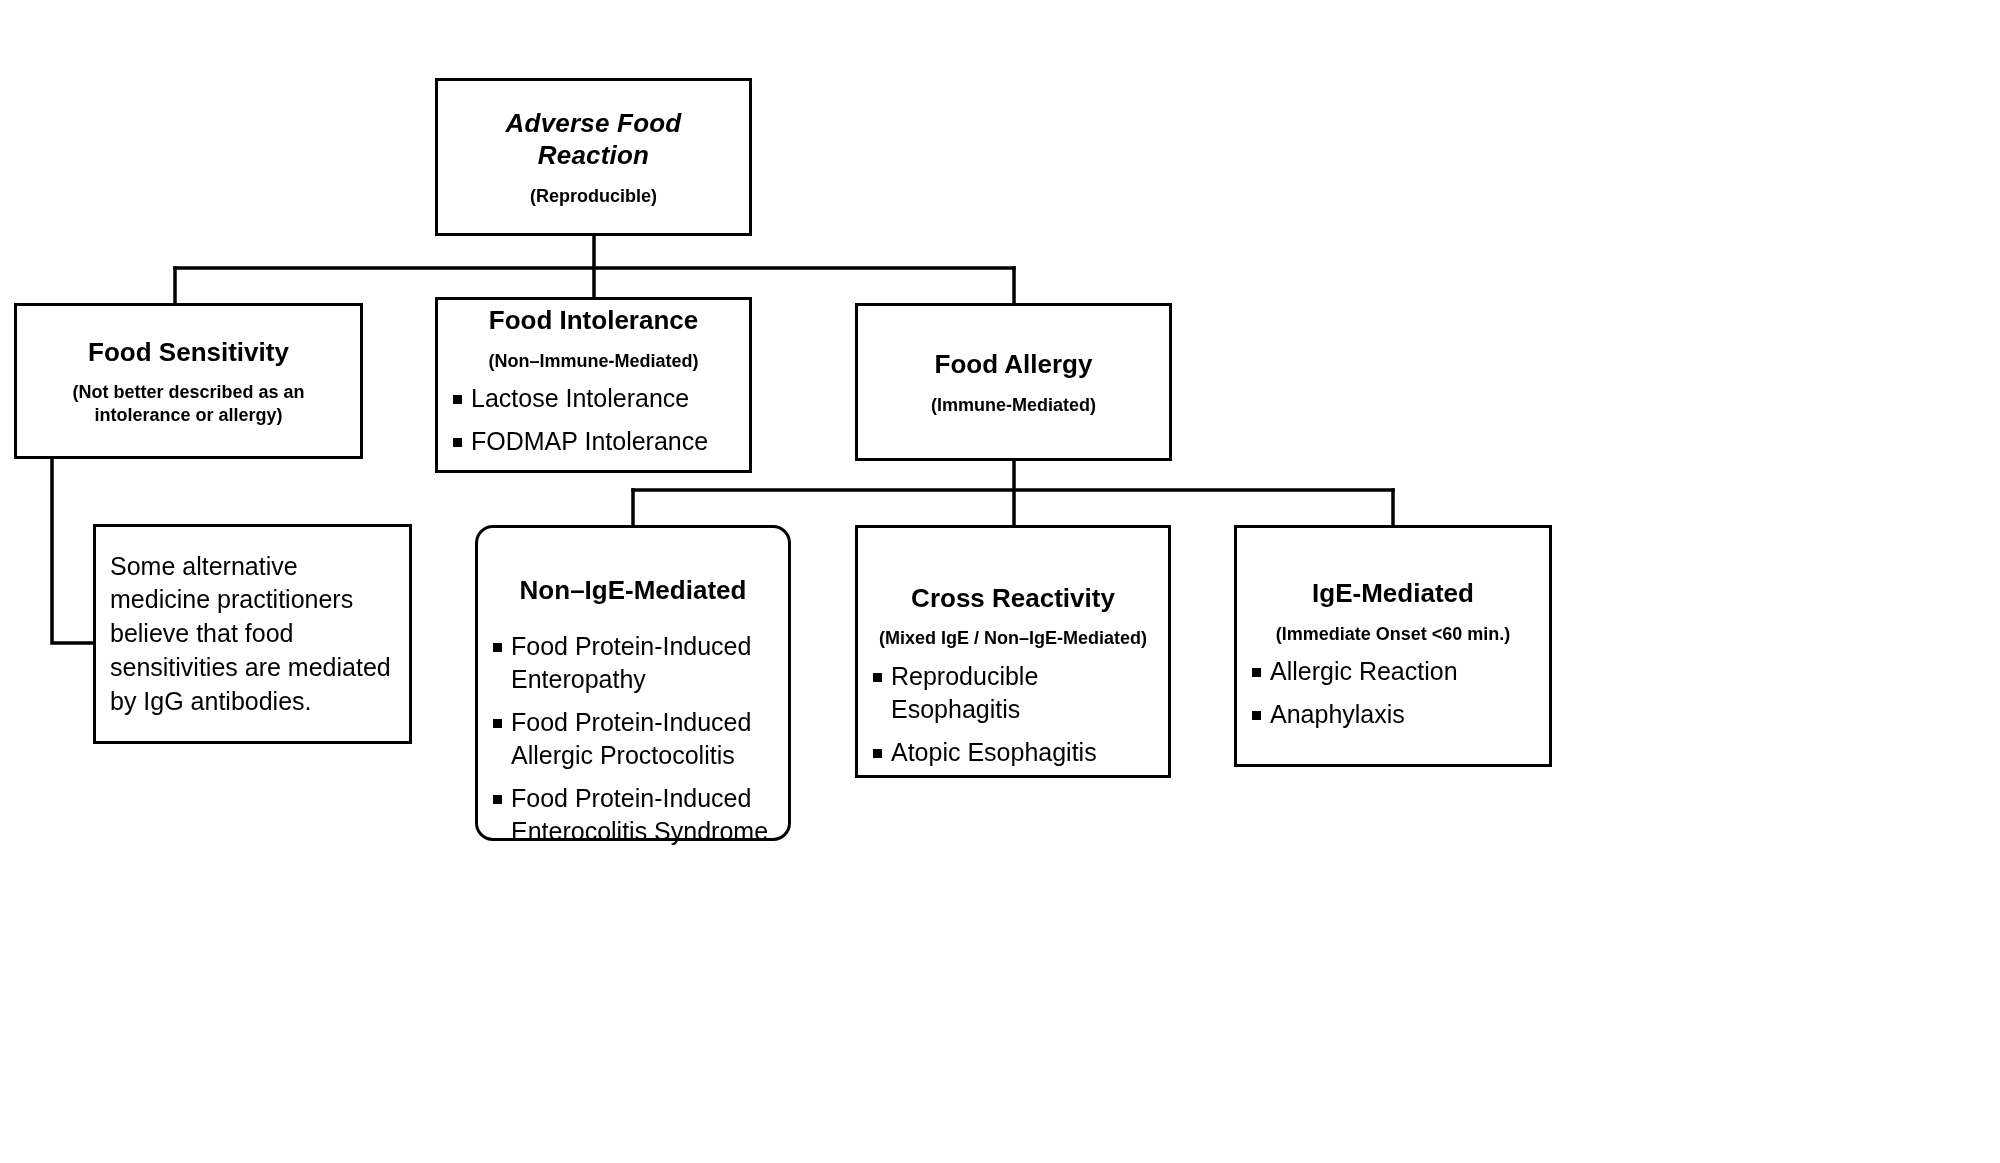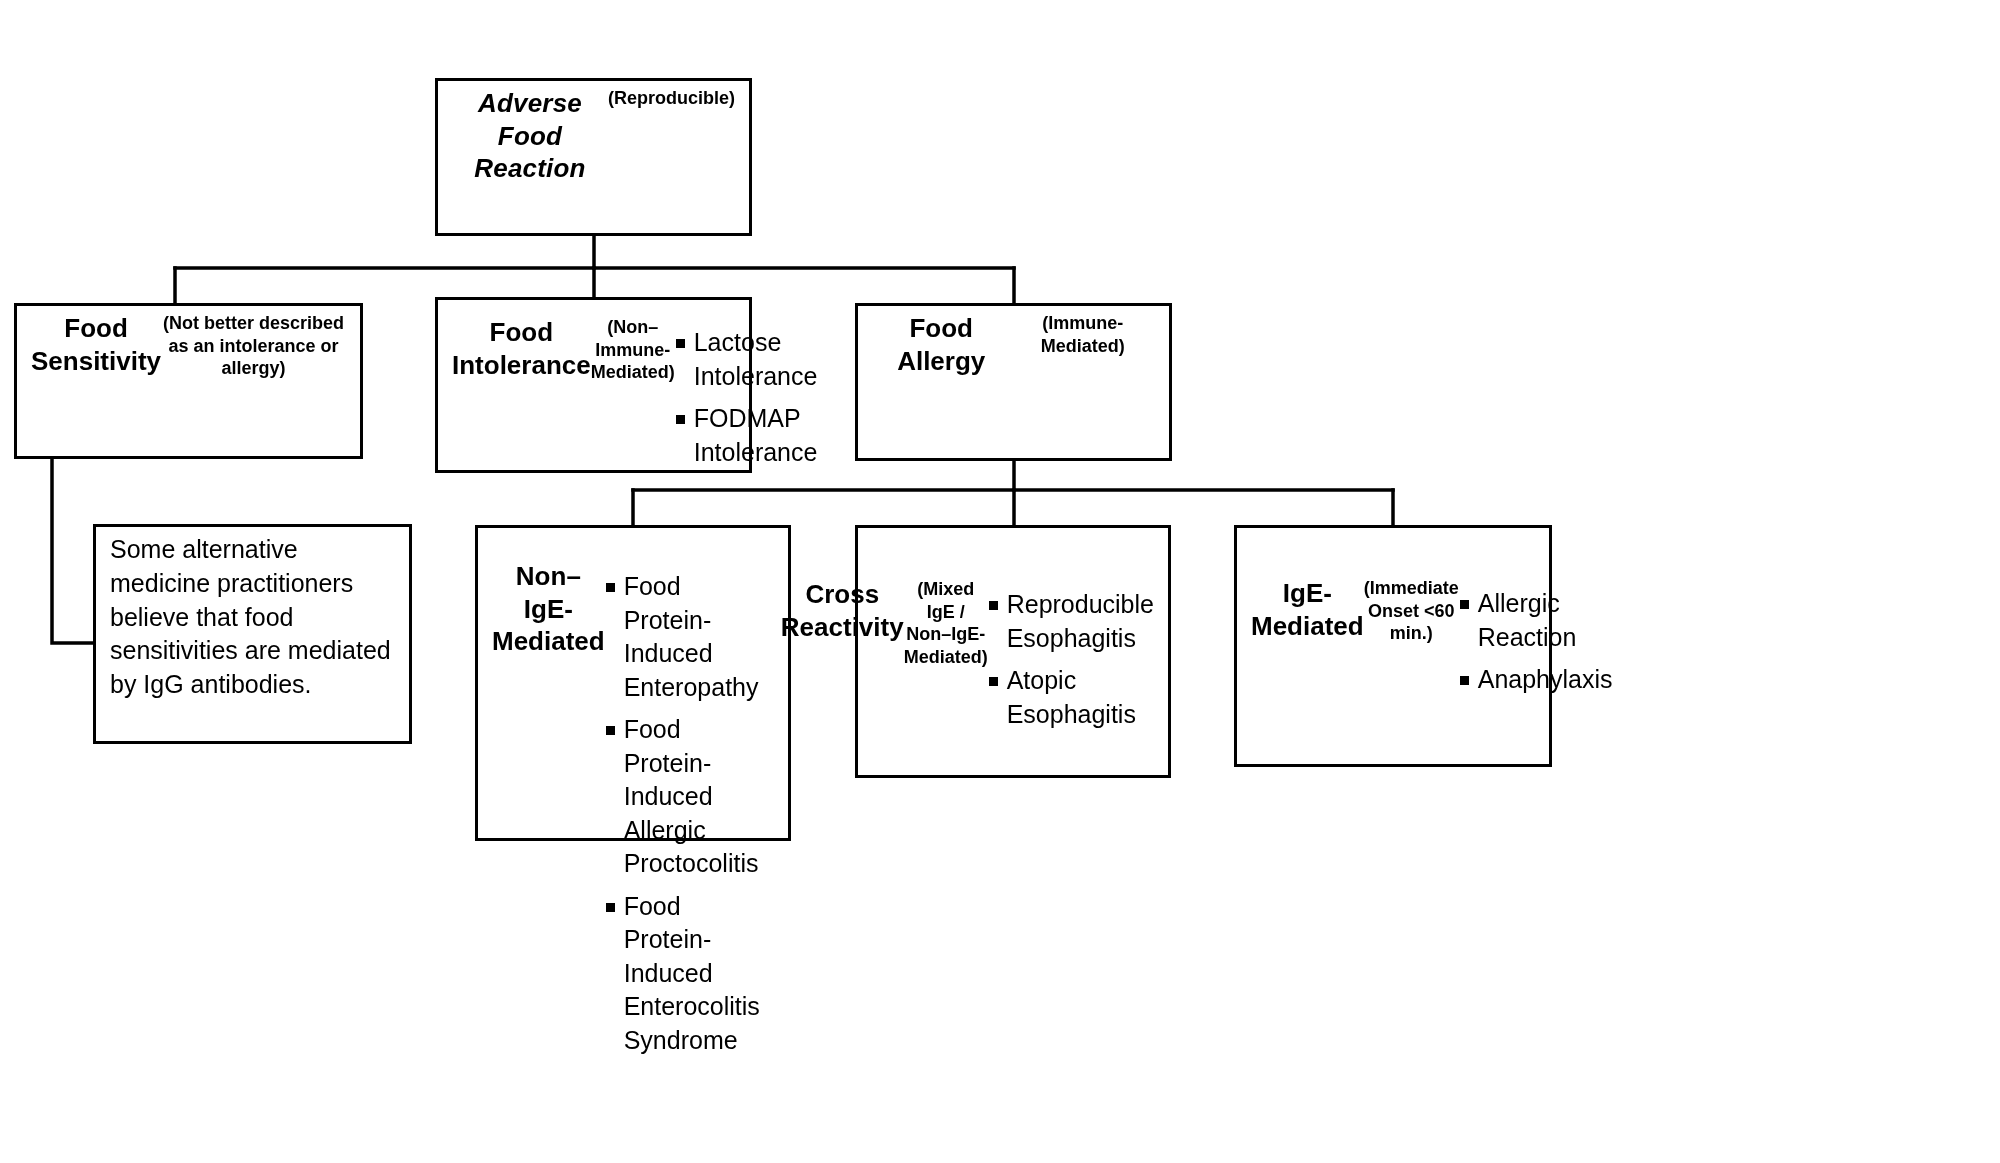--- a/index.html
+++ b/index.html
@@ -26,21 +26,21 @@
     width: 2000px;
     height: 1163px;
   }
   
   .node {
     position: absolute;
     box-sizing: border-box;
     border: 3px solid #000000;
     background: #ffffff;
     display: flex;
-    flex-direction: row;
+    flex-direction: column;
     justify-content: center;
     padding: 6px 14px;
   }
   .title {
     text-align: center;
     font-weight: bold;
     font-size: 26px;
     line-height: 1.25;
     margin-bottom: 13px;
   }
@@ -78,24 +78,24 @@
     background: #000000;
   }
   .para {
     font-size: 25px;
     line-height: 1.35;
     text-align: left;
   }
   
   #node-root        { left: 435px;  top: 78px;  width: 317px; height: 158px; }
   #node-sensitivity { left: 14px;   top: 303px; width: 349px; height: 156px; }
-  #node-intolerance { left: 435px;  top: 297px; width: 317px; height: 176px; justify-content: flex-start; padding-top: 16px; }
+  #node-intolerance { left: 435px;  top: 297px; width: 317px; height: 176px; justify-content: flex-start; padding-top: 4px; }
   #node-allergy     { left: 855px;  top: 303px; width: 317px; height: 158px; }
   #node-igg-note    { left: 93px;   top: 524px; width: 319px; height: 220px; }
-  #node-non-ige     { left: 475px;  top: 525px; width: 316px; height: 316px; justify-content: flex-start; padding-top: 32px; }
+  #node-non-ige     { left: 475px;  top: 525px; width: 316px; height: 316px; justify-content: flex-start; padding-top: 46px; border-radius: 18px; }
   #node-cross       { left: 855px;  top: 525px; width: 316px; height: 253px; justify-content: flex-end; padding-top: 50px; }
   #node-ige         { left: 1234px; top: 525px; width: 318px; height: 242px; justify-content: flex-start; padding-top: 49px; }
 </style>
 </head>
 <body>
 
 <div id="canvas">
 
   <svg id="connectors" viewBox="0 0 2000 1163" width="2000" height="1163" xmlns="http://www.w3.org/2000/svg">
     <g stroke="#000000" stroke-width="3.5" fill="none" stroke-linecap="square">

